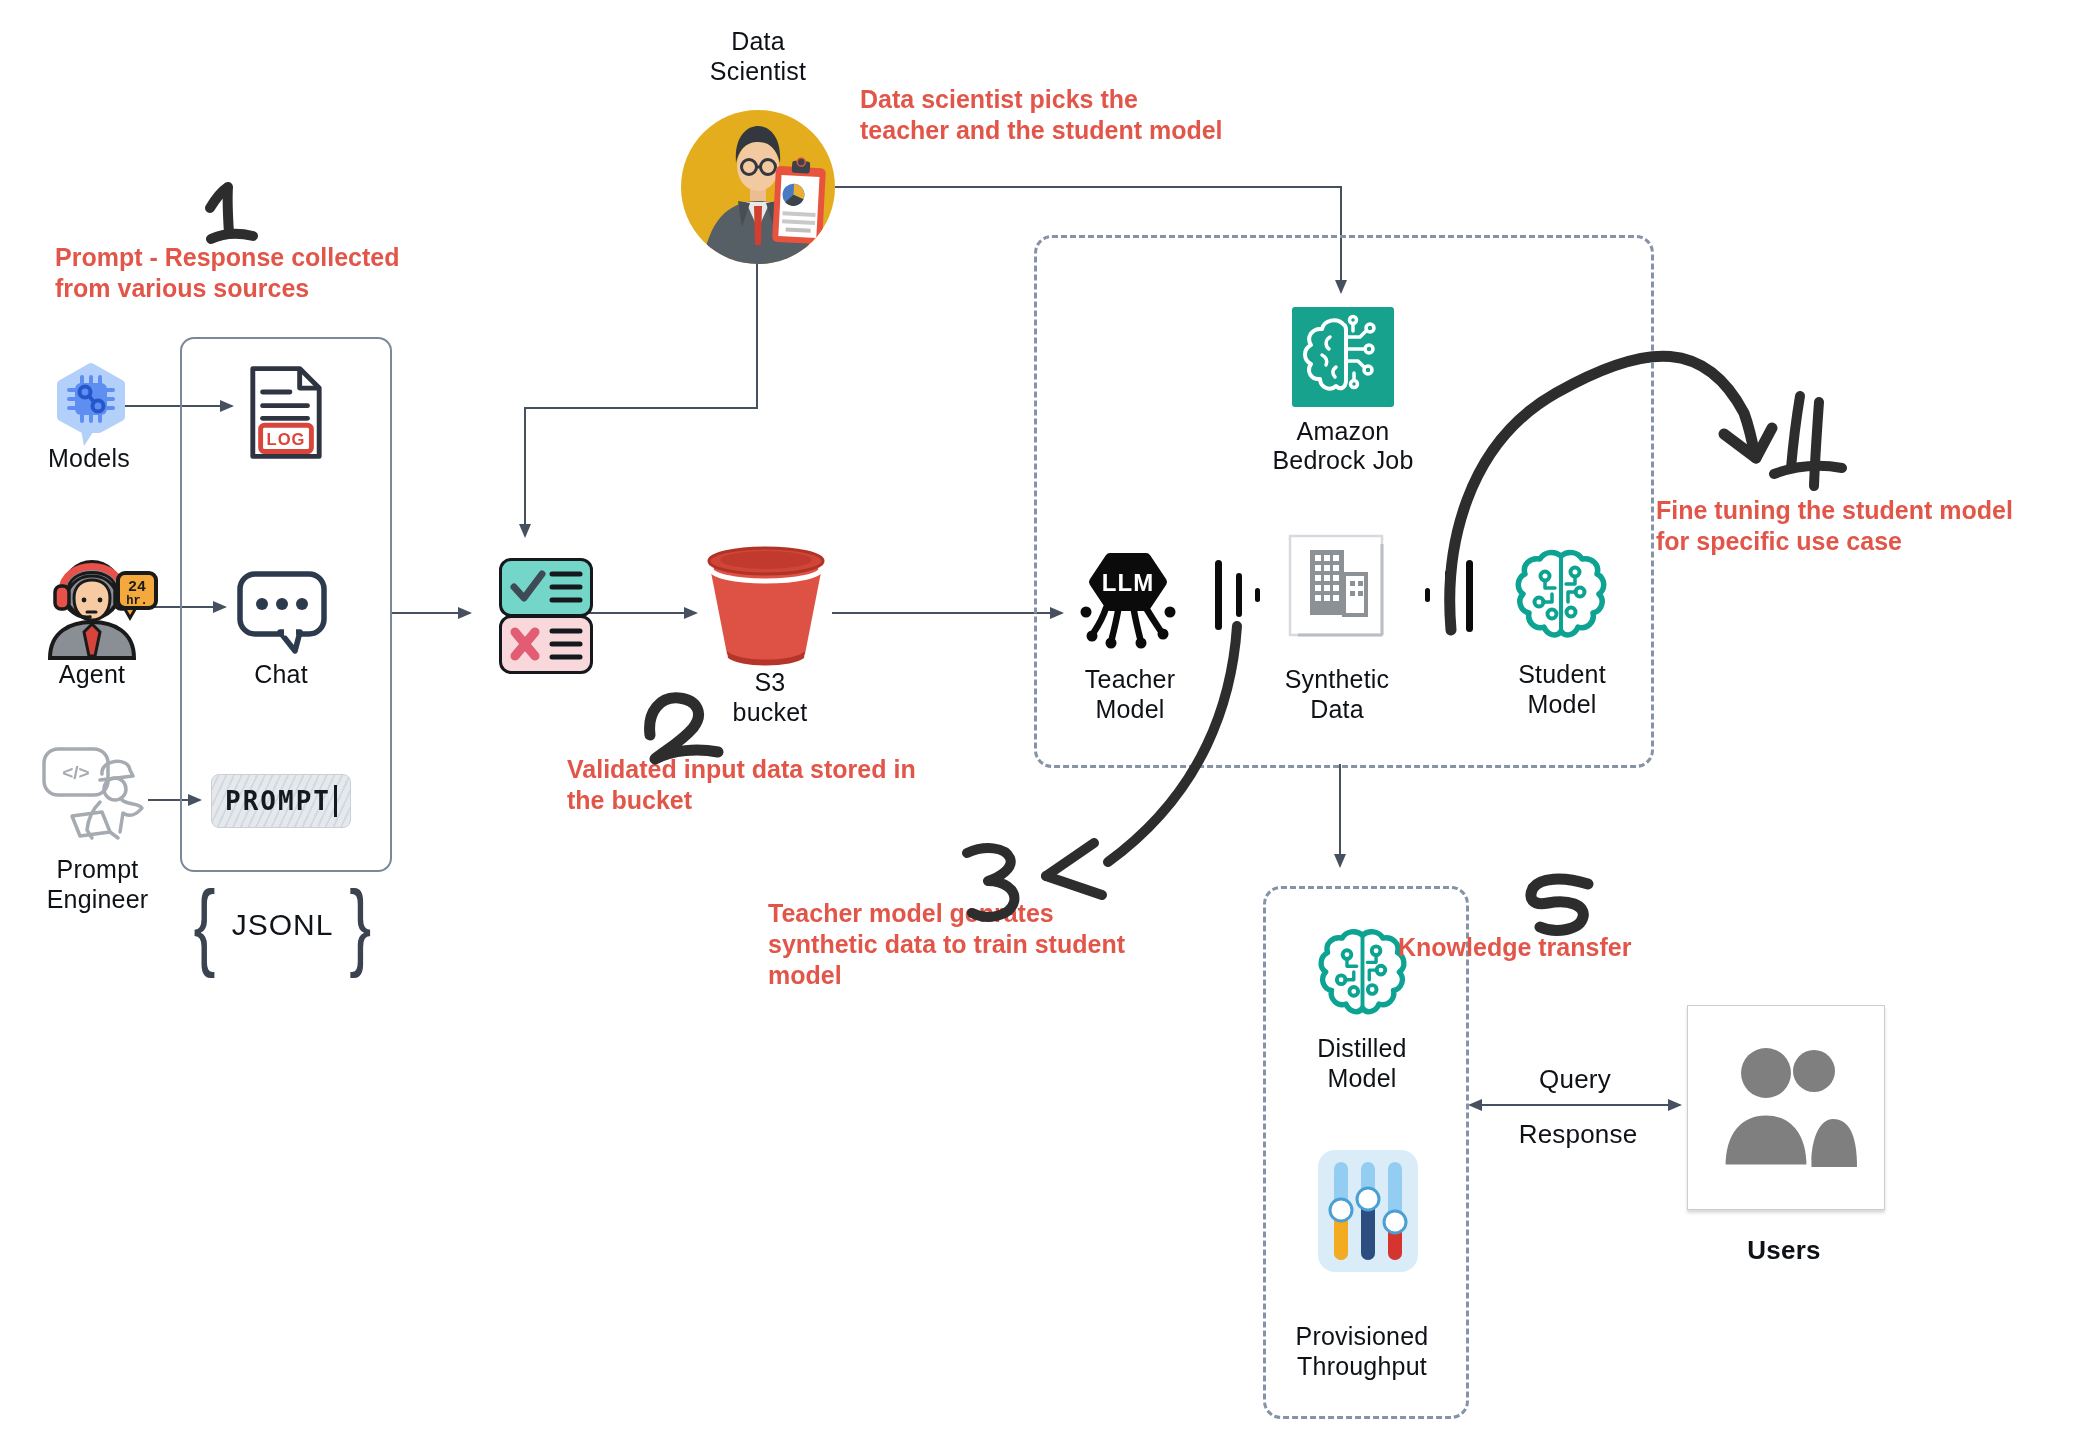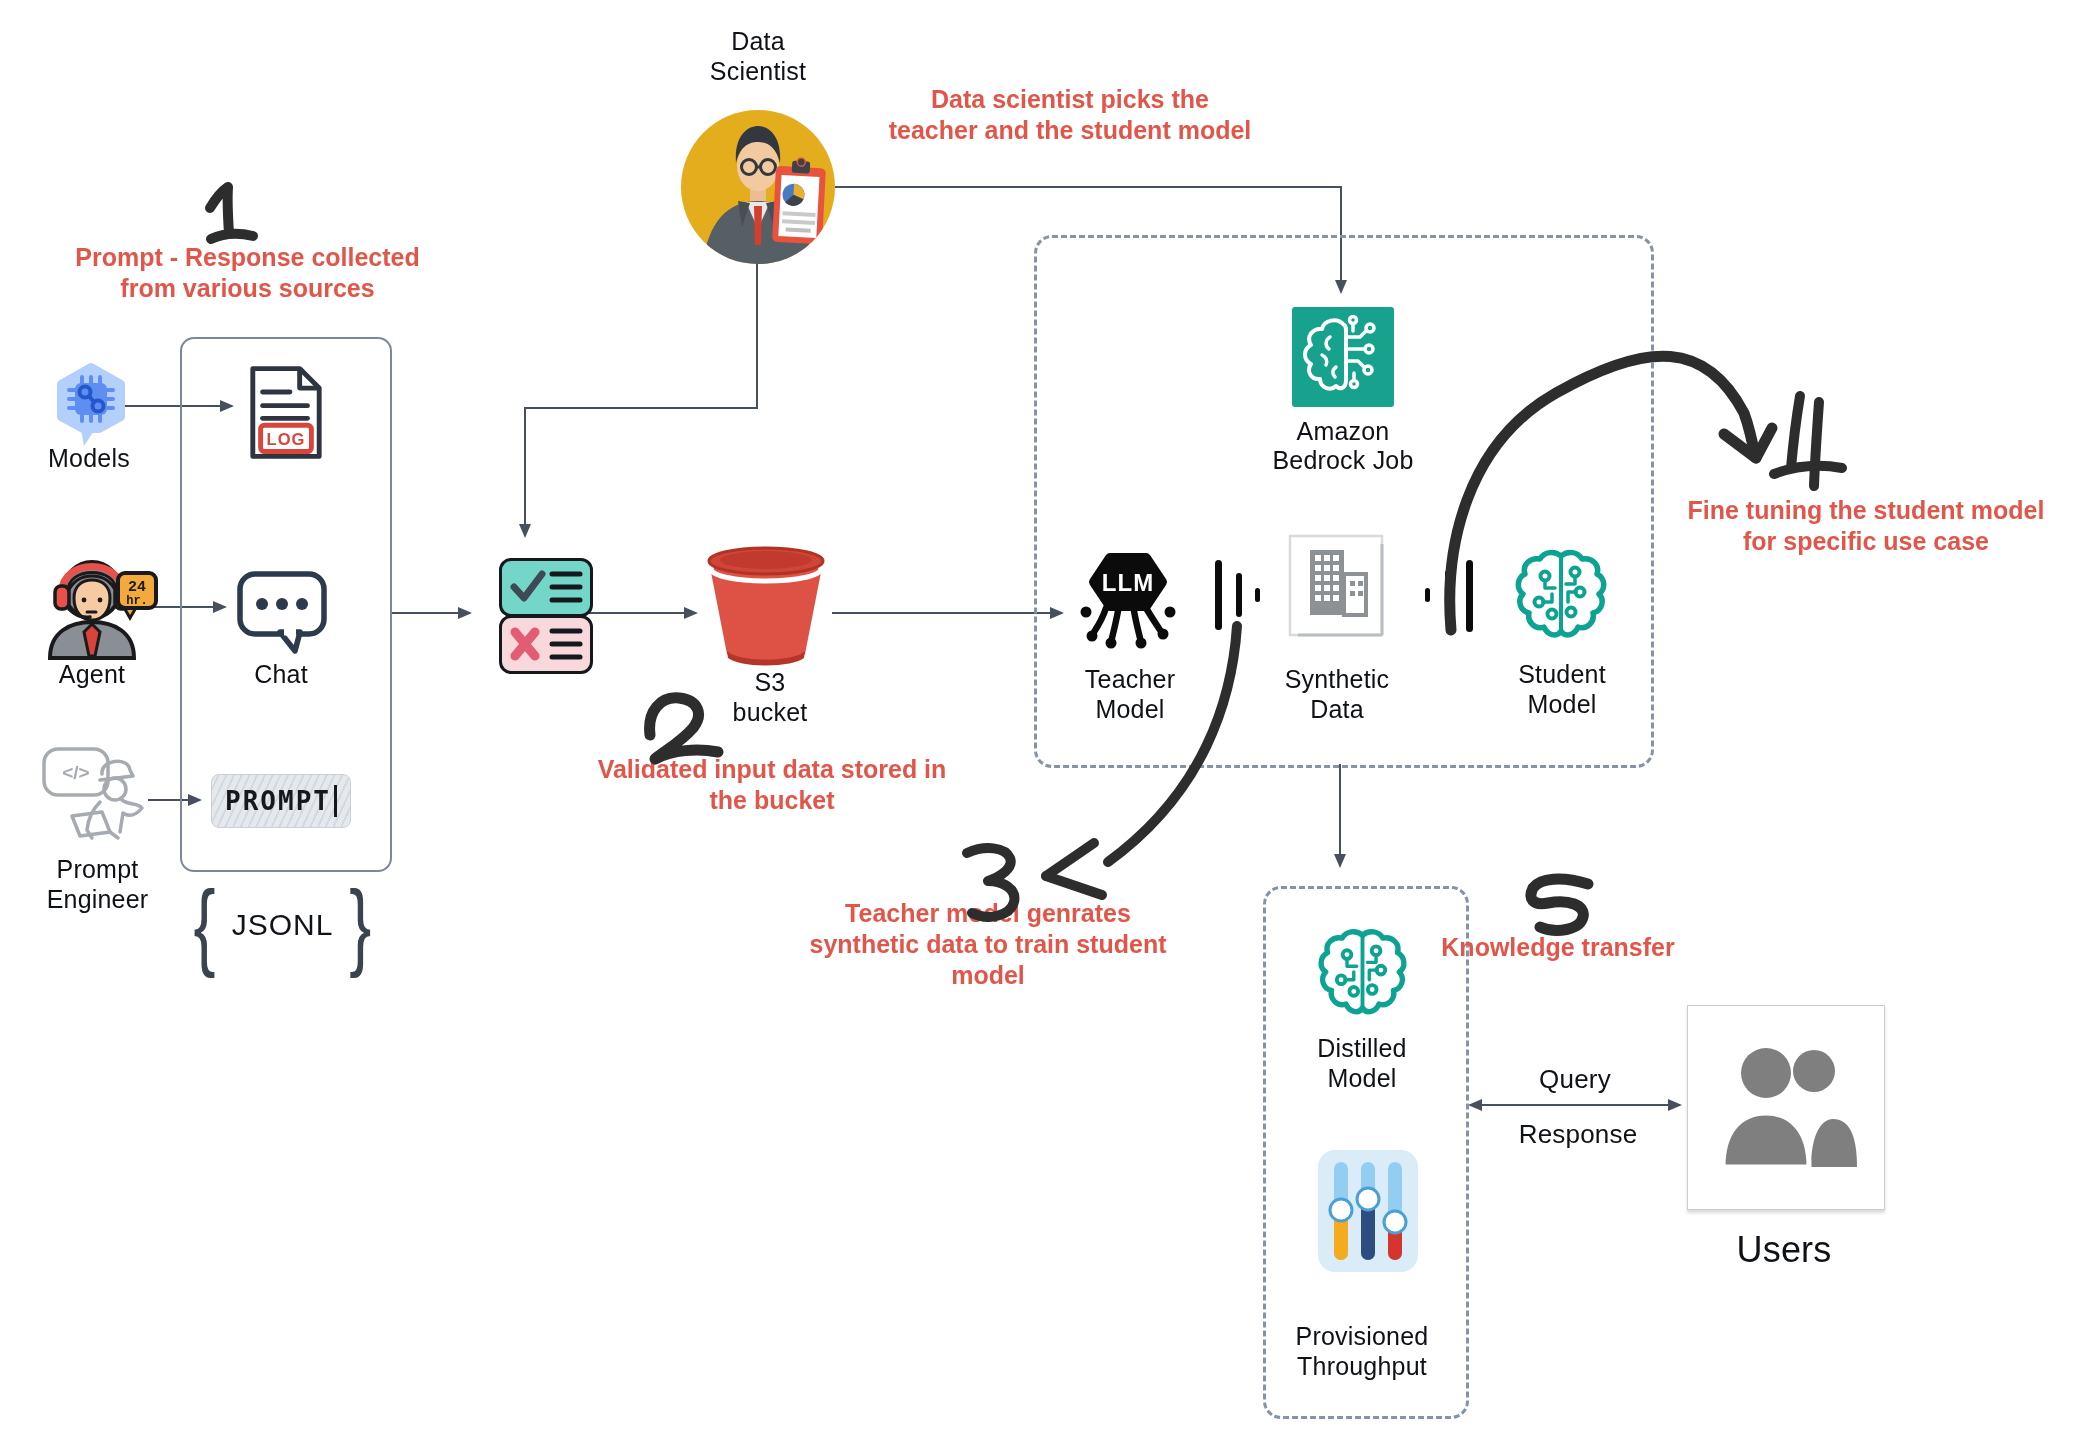--- a/index.html
+++ b/index.html
@@ -5,21 +5,21 @@
   html,body{margin:0;padding:0;background:#fff;}
   .canvas{position:relative;width:2099px;height:1454px;background:#ffffff;overflow:hidden;
           font-family:"Liberation Sans",sans-serif;}
   svg{display:block;overflow:visible;}
   .wires{position:absolute;left:0;top:0;z-index:1;}
   .hand{position:absolute;left:0;top:0;z-index:6;pointer-events:none;}
   .node{position:absolute;z-index:3;}
   .lbl{position:absolute;z-index:4;font-size:25px;line-height:30px;color:#0e1116;
        text-align:center;letter-spacing:.2px;}
   .red{position:absolute;z-index:4;font-weight:700;color:#e25549;font-size:25px;
-       line-height:31px;text-align:center;}
+       line-height:31px;}
   .frame{position:absolute;z-index:2;border:2.5px solid #7b8898;border-radius:14px;}
   .dashed{position:absolute;z-index:2;border:3.5px dashed #8493a7;border-radius:18px;}
   .card{position:absolute;z-index:3;border:3px solid #15181d;border-radius:12px;}
   .prompt-box{position:absolute;z-index:3;border-radius:8px;border:1px solid #c9d0d6;
       background:repeating-linear-gradient(115deg,#e5e9ed 0px,#e5e9ed 5px,#d3dadf 5px,#d3dadf 7px);
       display:flex;align-items:center;justify-content:center;}
   .prompt-box span.txt{font-family:"DejaVu Sans Mono",monospace;font-weight:700;
       font-size:26px;letter-spacing:2px;color:#15181c;}
   .cursor{width:3px;height:32px;background:#15181c;margin-left:3px;}
   .jsonl{position:absolute;z-index:3;display:flex;align-items:center;justify-content:center;}
@@ -410,21 +410,21 @@
   <div class="lbl" style="left:1493px;top:1119px;width:170px;font-size:26px;">Response</div>
 
   <div class="users-card" style="left:1687px;top:1005px;width:196px;height:203px;">
     <svg width="150" height="126" viewBox="0 0 150 126">
       <circle cx="55" cy="28" r="25" fill="#7f7f7f"></circle>
       <circle cx="103" cy="26" r="21" fill="#7f7f7f"></circle>
       <path d="M100,122 C100,90 110,74 122,74 C138,74 146,90 146,122 Z" fill="#7f7f7f"></path>
       <path d="M12,122 C12,86 30,68 55,68 C80,68 98,86 98,122 Z" fill="#7f7f7f" stroke="#ffffff" stroke-width="5"></path>
     </svg>
   </div>
-  <div class="lbl" style="left:1714px;top:1235px;width:140px;font-size:36px;">Users</div>
+  <div class="lbl" style="left:1714px;top:1235px;width:140px;font-size:26px;font-weight:bold;">Users</div>
 
   <svg class="hand" width="2099" height="1454">
     <g stroke="#2d2d2d" fill="none" stroke-linecap="round" stroke-linejoin="round">
       <g stroke-width="10">
         <path d="M210,208 C216,198 222,191 228,187 C227,202 228,218 229,233"></path>
         <path d="M211,239 C224,233 240,233 253,236"></path>
       </g>
       <g stroke-width="11">
         <path d="M650,735 C647,711 661,696 679,698 C698,700 704,714 693,728 C681,742 663,752 655,759 C673,750 697,748 718,752"></path>
       </g>

